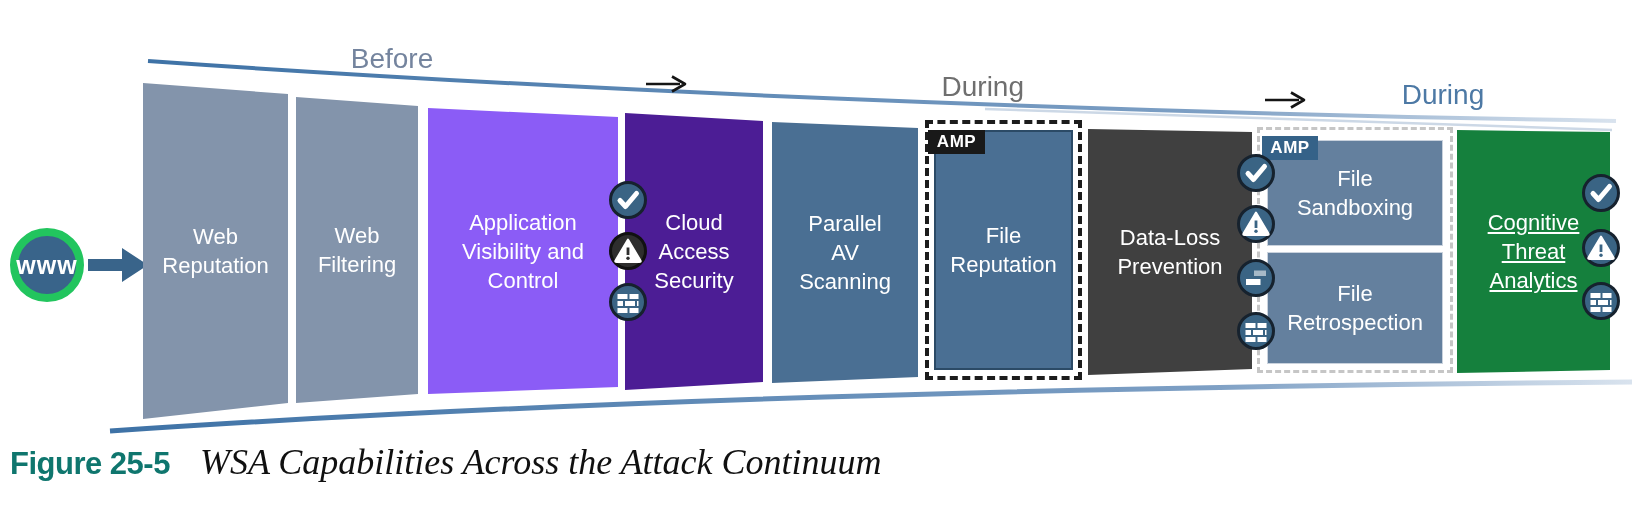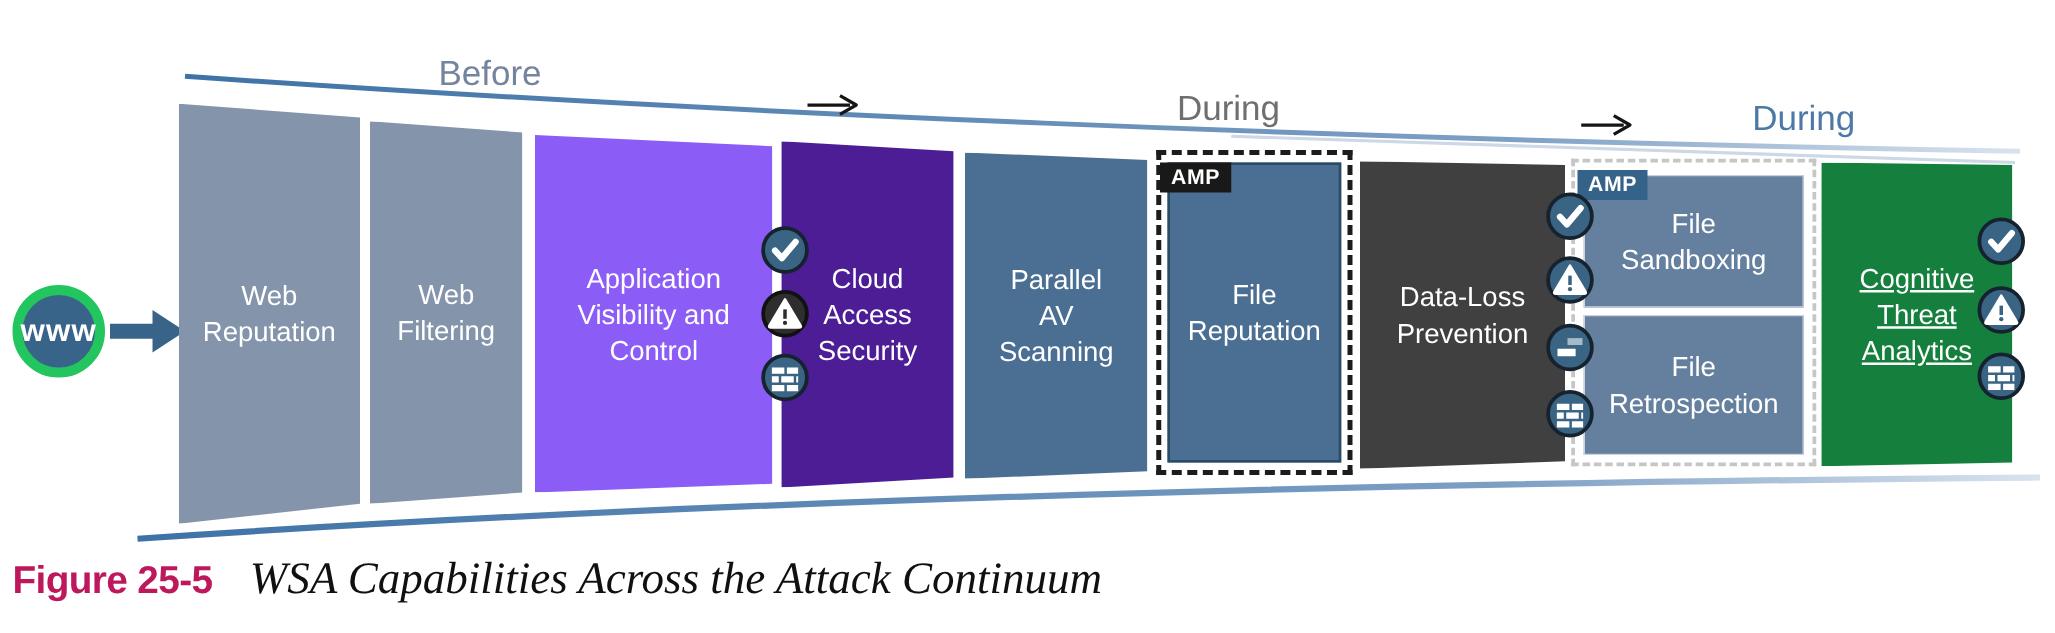--- a/index.html
+++ b/index.html
@@ -65,21 +65,21 @@
   .ph-after{left:1373px;top:79px;color:#4d79a5;}
   .parrow{position:absolute;width:46px;height:20px;}
   .pa1{left:644px;top:74px;}
   .pa2{left:1263px;top:90px;}
 
   
   .ic{position:absolute;width:40px;height:40px;}
 
   
   .caption{position:absolute;left:10px;top:441px;display:flex;align-items:baseline;}
-  .cap-num{font-weight:700;font-size:31px;color:#be185d;letter-spacing:-0.5px;margin-right:30px;}
+  .cap-num{font-weight:700;font-size:31px;color:#0f766e;letter-spacing:-0.5px;margin-right:30px;}
   .cap-title{font-family:"Liberation Serif",serif;font-style:italic;font-size:36px;color:#101010;}
 </style>
 </head>
 <body>
 
 <div class="stage">
 
   <svg width="0" height="0" style="position:absolute" aria-hidden="true">
     <defs>
       <symbol id="ic-check" viewBox="0 0 40 40">

